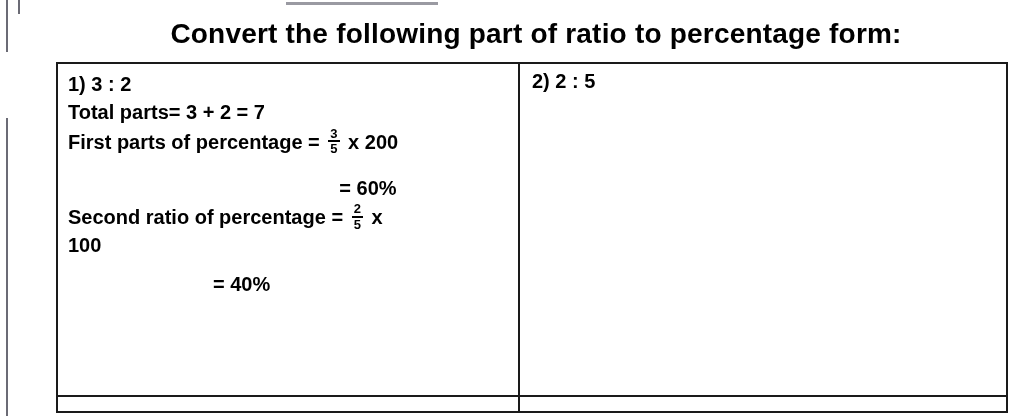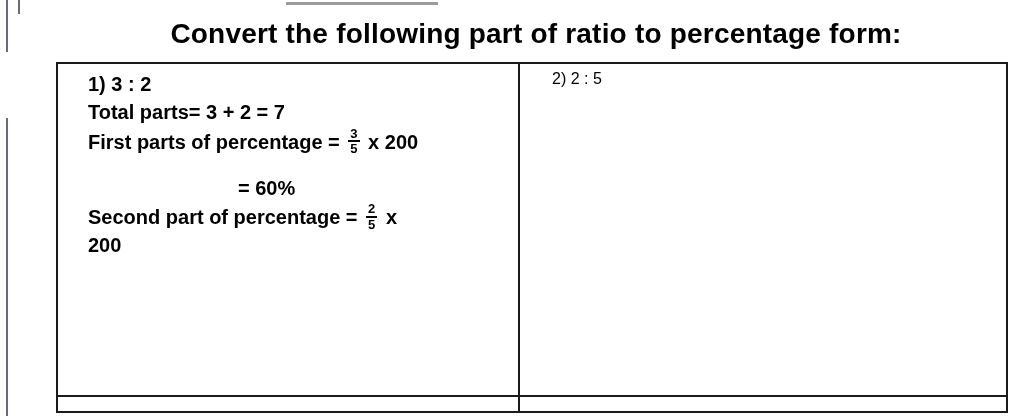--- a/index.html
+++ b/index.html
@@ -68,58 +68,57 @@
   .cell.left {
     width: 462px;
     border-right: 2px solid #1a1a1a;
   }
   .cell.right {
     flex: 1;
   }
   .row.main .cell.left,
   .row.main .cell.right {
     border-bottom: 2px solid #1a1a1a;
-    padding-left: 20px;
   }
 
   .q-label {
     font-size: 20px;
     font-weight: bold;
   }
 
   .lines {
     padding: 6px 0 0 10px;
     font-size: 20px;
     font-weight: bold;
     line-height: 1.42;
   }
   .line {
     white-space: nowrap;
   }
-  .line.indent-a { padding-left: 150px; }
+  .line.indent-a { padding-left: 150px; text-align: center; }
   .line.indent-b { padding-left: 145px; }
   .gap-sm { height: 18px; }
   .gap-md { height: 10px; }
 
   .frac {
     display: inline-block;
     vertical-align: -0.35em;
     text-align: center;
     font-size: 13px;
     line-height: 1.02;
     font-weight: bold;
     margin: 0 3px;
   }
   .frac .num { display: block; padding: 0 2px; }
   .frac .den { display: block; border-top: 2px solid #000; padding: 0 2px; }
 
   .right-q {
     padding: 6px 0 0 12px;
-    font-size: 16px;
-    font-weight: normal;
+    font-size: 20px;
+    font-weight: bold;
   }
 </style>
 </head>
 <body>
 
 <div class="edge-mark m1"></div>
 <div class="edge-mark m2"></div>
 <div class="edge-mark m3"></div>
 <div class="top-frag"></div>
 
@@ -146,32 +145,33 @@
             <span class="den">5</span>
           </span>
           <span>x 200</span>
         </div>
 
         <div class="gap-sm"></div>
 
         <div class="line indent-a">= 60%</div>
 
         <div class="line">
-          <span>Second part of percentage  =</span>
+          <span>Second ratio of percentage  =</span>
           <span class="frac">
             <span class="num">2</span>
             <span class="den">5</span>
           </span>
           <span>x</span>
         </div>
 
-        <div class="line">200</div>
+        <div class="line">100</div>
 
         <div class="gap-md"></div>
 
+        <div class="line indent-b">= 40%</div>
       </div>
     </div>
 
     <div class="cell right">
       <div class="right-q">
         <span>2)</span>
         <span>2 : 5</span>
       </div>
     </div>
   </div>

